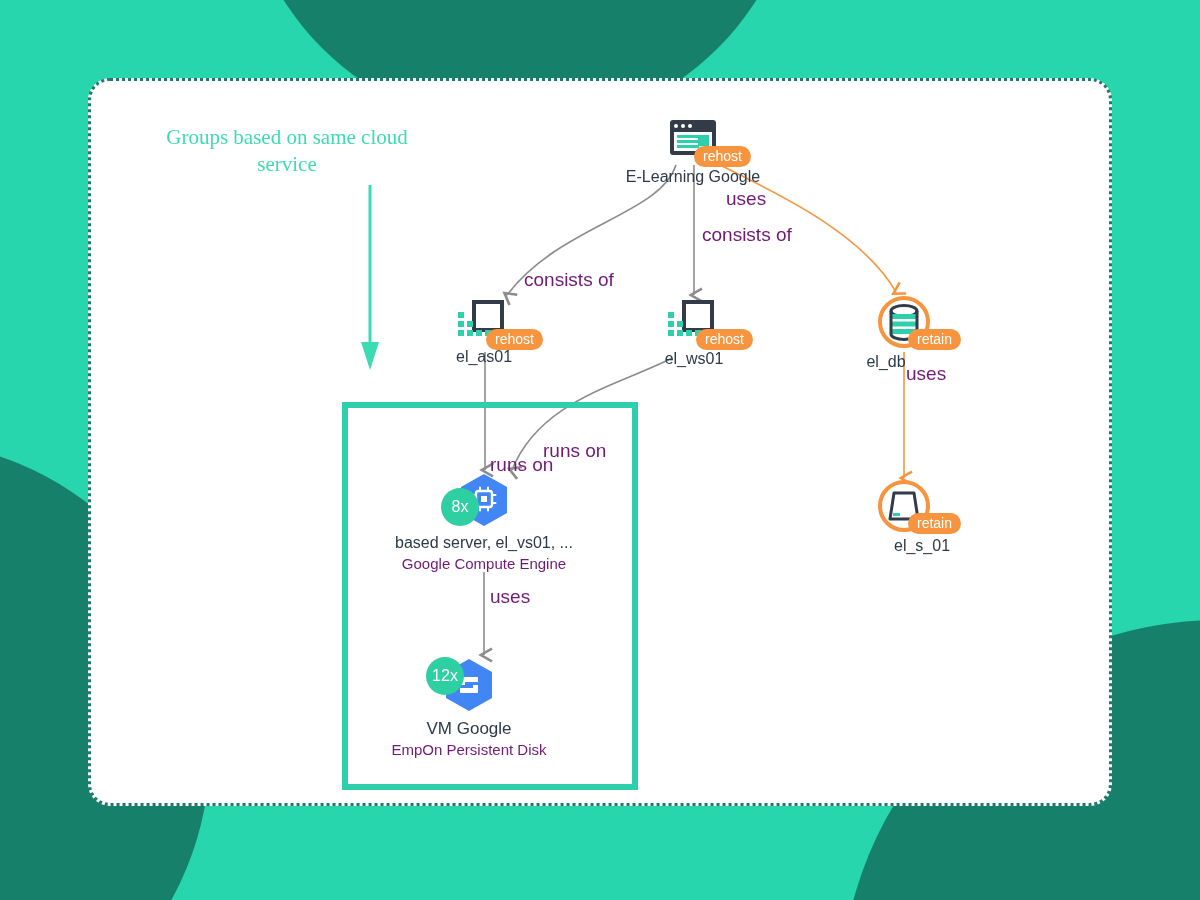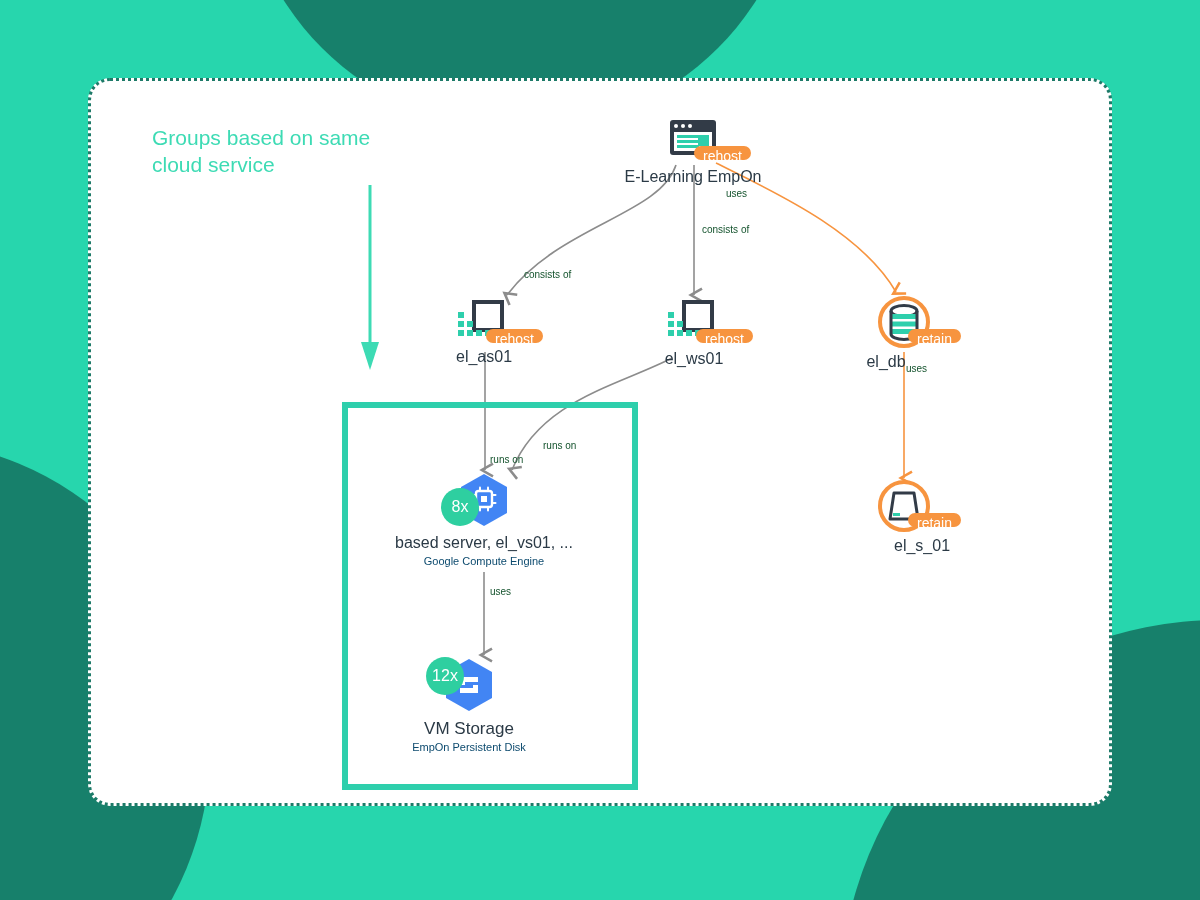--- a/index.html
+++ b/index.html
@@ -19,62 +19,62 @@
   .card{
     position:absolute;left:88px;top:78px;width:1024px;height:728px;
     background:#ffffff;border-radius:22px;
     border:3px dotted #1d7a68;
     box-sizing:border-box;
   }
 
   
   .annot{
     position:absolute;left:152px;top:124px;width:270px;
-    text-align:left;color:#3ddbb4;font-size:21px;line-height:27px;
+    text-align:center;color:#3ddbb4;font-size:21px;line-height:27px;font-family:Liberation Serif, serif;
   }
   .annot-arrow{position:absolute;left:358px;top:185px;}
 
   
   .edges{position:absolute;left:0;top:0;width:1200px;height:900px;pointer-events:none;}
 
   
   .group-box{
     position:absolute;left:342px;top:402px;width:296px;height:388px;
     border:6px solid #2ecfac;box-sizing:border-box;background:transparent;
   }
 
   
   .node{position:absolute;}
   .node-label{
     position:absolute;left:50%;transform:translateX(-50%);
     white-space:nowrap;color:#2b3a46;font-size:16px;text-align:center;
   }
   .node-sub{
     position:absolute;left:50%;transform:translateX(-50%);
-    white-space:nowrap;color:#0c4a6e;font-size:11px;text-align:center;
+    white-space:nowrap;color:#701a75;font-size:15px;text-align:center;
   }
 
   
   .tag{
     position:absolute;background:#f7943f;color:#ffffff;
-    border-radius:11px;font-size:14px;line-height:21px;height:14px;
+    border-radius:11px;font-size:14px;line-height:21px;height:21px;
     padding:0 9px;white-space:nowrap;font-weight:400;
   }
 
   
   .count-badge{
     position:absolute;width:38px;height:38px;border-radius:50%;
     background:#2ecfa0;color:#ffffff;font-size:16px;
     display:flex;align-items:center;justify-content:center;
     z-index:3;
   }
 
   
   .edge-label{
-    position:absolute;color:#14532d;font-size:10px;white-space:nowrap;text-align:right;
+    position:absolute;color:#701a75;font-size:19px;white-space:nowrap;text-align:right;
   }
 
   
   .browser-ico{width:46px;height:35px;background:#323b47;border-radius:3px;position:relative;}
   .browser-bar{position:absolute;left:4px;top:4px;display:flex;gap:3px;}
   .browser-bar i{width:4px;height:4px;border-radius:50%;background:#ffffff;display:block;}
   .browser-body{position:absolute;left:4px;top:12px;right:4px;bottom:4px;background:#ffffff;}
   .browser-lines{position:absolute;left:3px;top:3px;width:22px;}
   .browser-lines i{display:block;height:2.5px;background:#2ecfac;margin-bottom:2.5px;}
   .browser-sq{position:absolute;right:3px;top:3px;width:11px;height:11px;background:#2ecfac;}
@@ -155,21 +155,21 @@
     <div class="browser-body">
       <div class="browser-lines">
           <i></i>
           <i></i>
           <i></i>
         </div>
       <div class="browser-sq"></div>
     </div>
   </div>
   <div class="tag" style="left:24px;top:26px;">rehost</div>
-  <div class="node-label" style="top:48px;">E-Learning EmpOn</div>
+  <div class="node-label" style="top:48px;">E-Learning Google</div>
 </div>
 
 <div class="node" style="left:458px;top:298px;width:52px;height:42px;">
   <div class="vm-ico">
     <div class="vm-sq"></div>
     <div class="px" style="left:0px;top:14px;"></div>
     <div class="px" style="left:0px;top:23px;"></div>
     <div class="px" style="left:0px;top:32px;"></div>
     <div class="px" style="left:9px;top:23px;"></div>
     <div class="px" style="left:9px;top:32px;"></div>
@@ -238,15 +238,15 @@
   <div class="node-label" style="top:64px;">based server, el_vs01, ...</div>
   <div class="node-sub" style="top:85px;">Google Compute Engine</div>
 </div>
 
 <div class="node" style="left:442px;top:655px;width:54px;height:60px;">
   <div class="count-badge" style="left:-16px;top:2px;">12x</div>
   <svg class="hex" viewBox="0 0 54 60">
     <polygon points="27,4 50,17 50,43 27,56 4,43 4,17" fill="#4285f4"></polygon>
     <path d="M18,22 L36,22 L36,27 L23,27 L23,30 L36,30 L36,38 L18,38 L18,33 L31,33 L31,30 L18,30 Z" fill="#ffffff"></path>
   </svg>
-  <div class="node-label" style="top:64px;font-size:17px;">VM Storage</div>
+  <div class="node-label" style="top:64px;font-size:17px;">VM Google</div>
   <div class="node-sub" style="top:86px;">EmpOn Persistent Disk</div>
 </div>
 
 </body></html>

